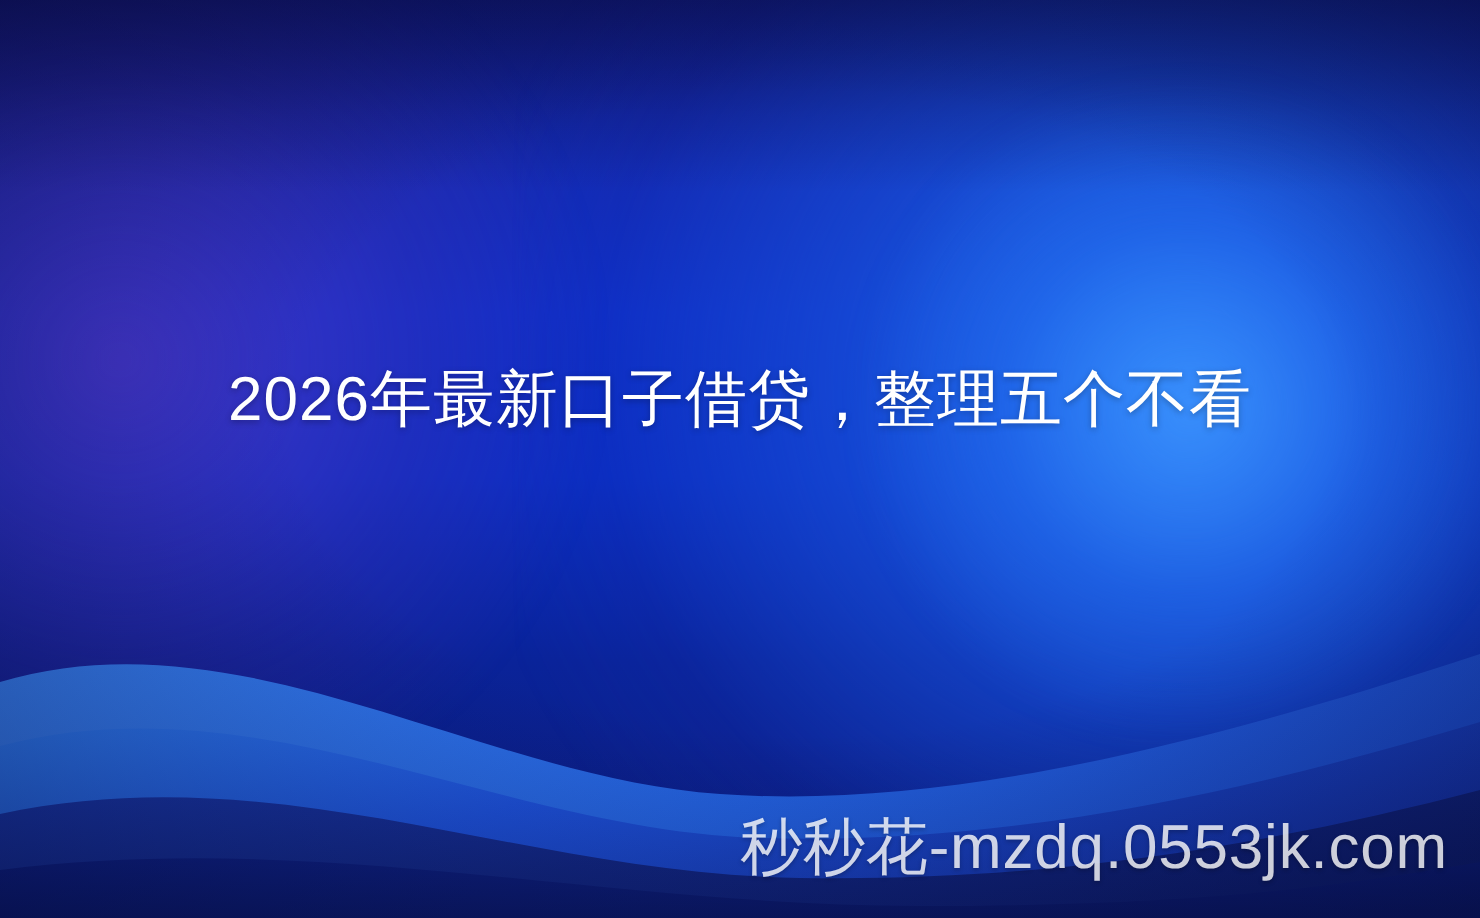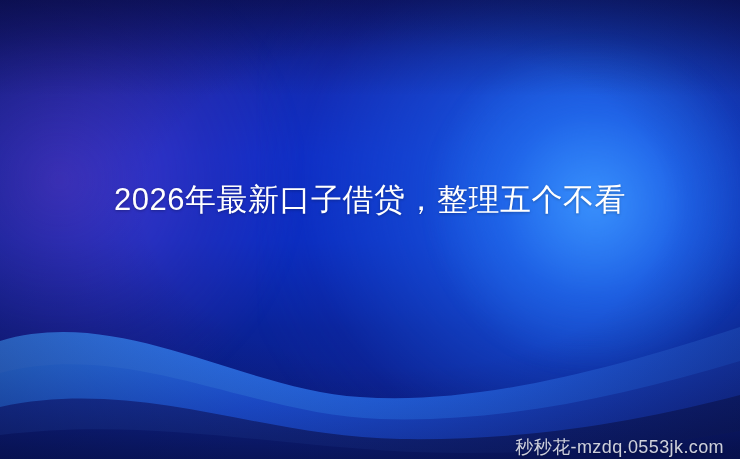--- a/index.html
+++ b/index.html
@@ -121,23 +121,23 @@
     letter-spacing: 0.5px;
     font-weight: 400;
     text-shadow: 0 1px 3px rgba(0,0,0,0.28);
     white-space: nowrap;
   }
 
   
   .watermark {
     position: absolute;
     right: 16px;
-    bottom: 0;
+    bottom: 14px;
     color: rgba(255,255,255,0.80);
-    font-size: 18px;
+    font-size: 31px;
     letter-spacing: 0.4px;
     text-shadow: 0 1px 2px rgba(0,0,0,0.25);
     white-space: nowrap;
   }
 </style>
 </head>
 <body>
 
 <div id="stage">
 

